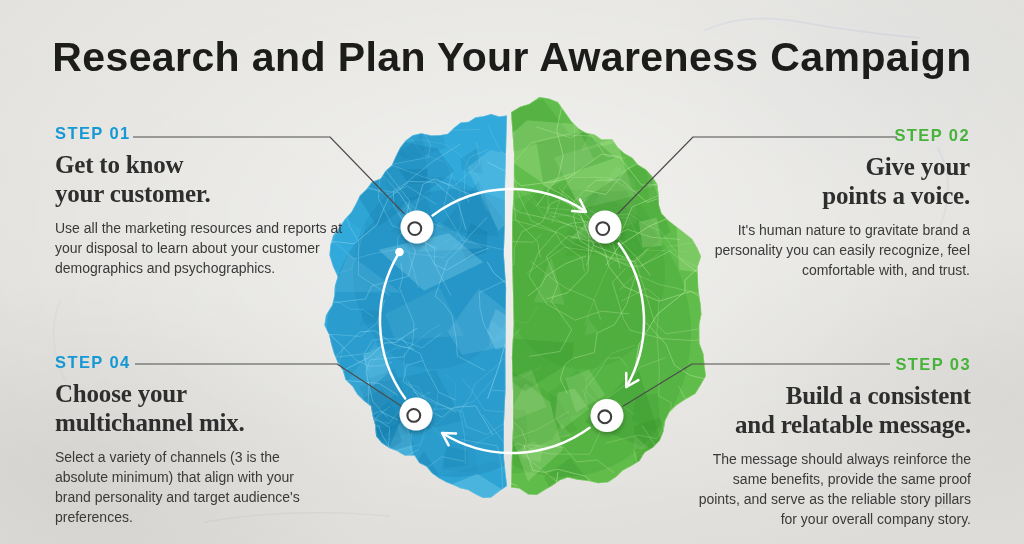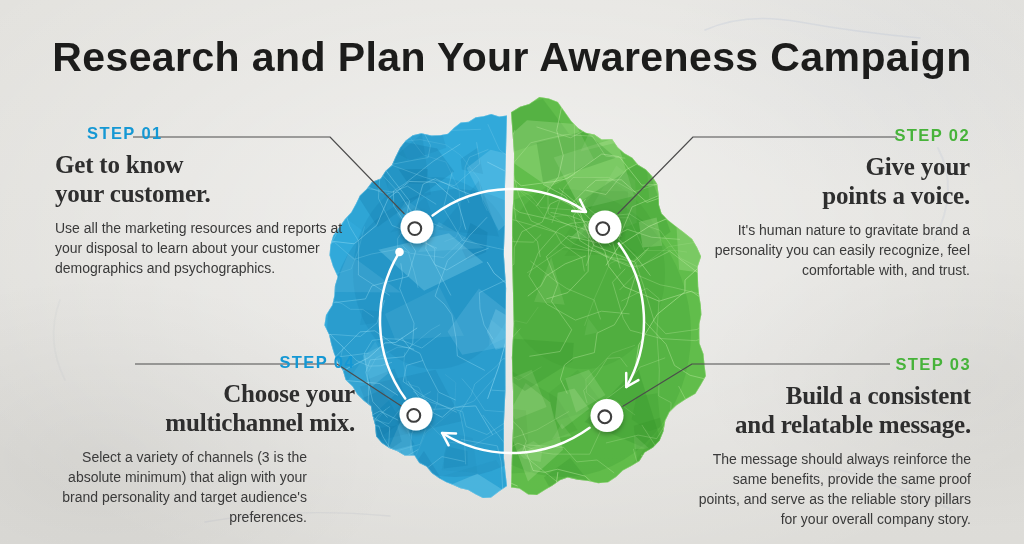--- a/index.html
+++ b/index.html
@@ -14,33 +14,33 @@
       radial-gradient(380px 220px at 94% 70%, rgba(0,0,0,0.04), rgba(0,0,0,0) 70%),
       linear-gradient(#e3e2de, #dddcd8);
   }
   .page-title {
     position:absolute; top:34px; left:0; right:0; text-align:center;
     font-size:41px; font-weight:800; letter-spacing:0.4px; color:#1c1c1b;
   }
   #brain-svg { position:absolute; inset:0; width:1024px; height:544px; }
   .step { position:absolute; z-index:3; }
   .step-label { font-size:16.5px; font-weight:bold; letter-spacing:1.4px; }
-  .accent-blue  .step-label { color:#1598d4;margin-left:32px; }
+  .accent-blue  .step-label { color:#1598d4; }
   .accent-green .step-label { color:#47b33a; }
   .step-heading {
     margin-top:7px; font-size:25px; line-height:1.17; font-weight:bold;
     color:#2e2e2e; letter-spacing:-0.2px;font-family:Liberation Serif, serif;
   }
   .step-body { margin-top:9px; font-size:14px; line-height:1.43; color:#3a3a3a; font-weight:500; }
   .align-left  { text-align:left; }
   .align-right { text-align:right; }
   #step-01 { left:55px;  top:124px; width:305px; }
   #step-02 { right:54px; top:126px; width:300px; }
   #step-03 { right:53px; top:355px; width:315px; }
-  #step-04 { left:55px;  top:353px; width:300px;text-align:right; }
+  #step-04 { left:55px;  top:353px; width:300px; }
   #step-01 .step-body { width:298px; }
   #step-02 .step-body { width:282px; margin-left:auto; }
   #step-03 .step-body { width:282px; margin-left:auto; }
   #step-04 .step-body { width:252px; }
 </style>
 </head>
 <body>
 
 <div class="canvas">
 

